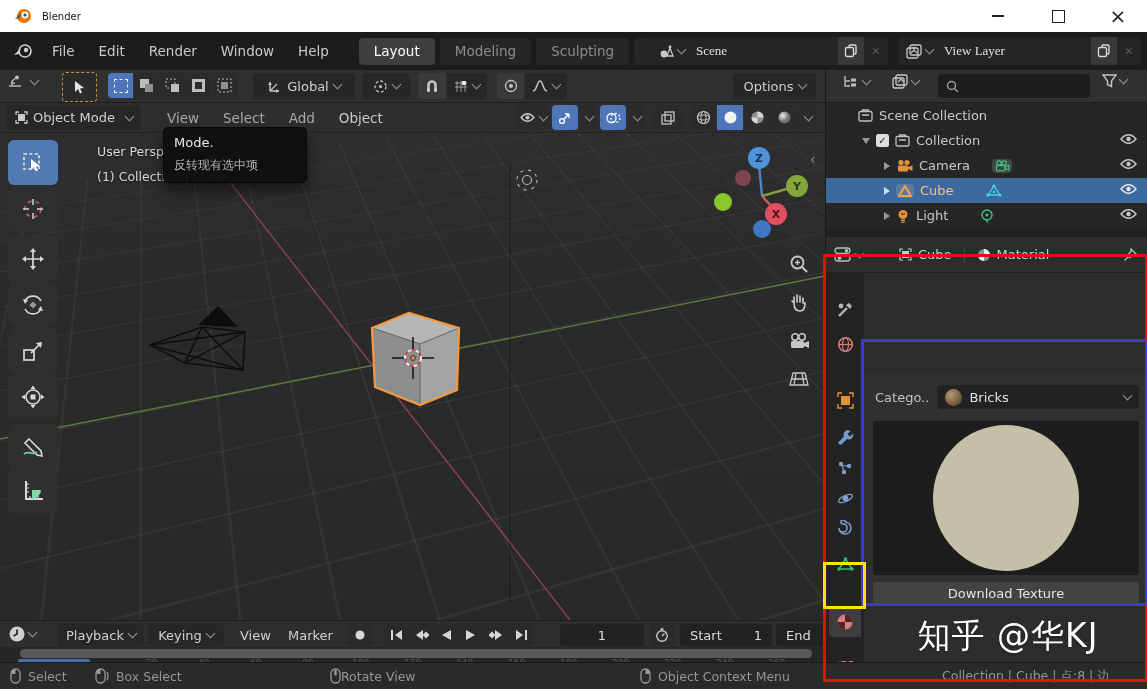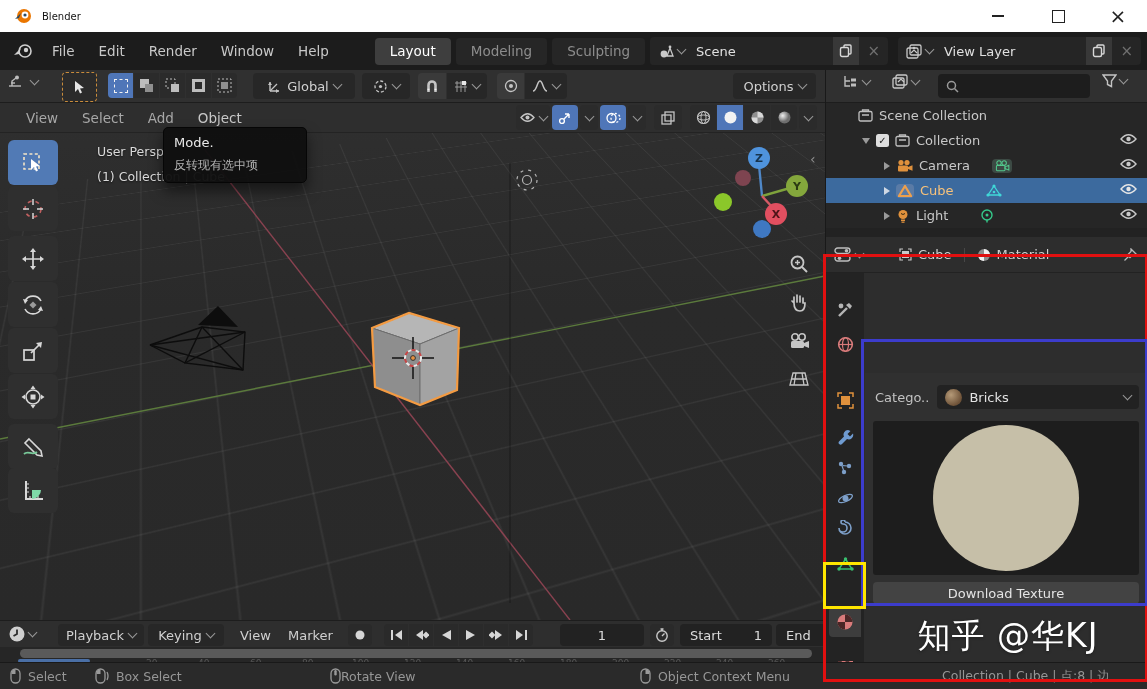--- a/index.html
+++ b/index.html
@@ -15,21 +15,21 @@
   .tri-d{width:0;height:0;border-left:4px solid transparent;border-right:4px solid transparent;border-top:6px solid #9a9a9a;}
   
   #titlebar{left:0;top:0;width:1147px;height:32px;background:#ffffff;color:#141414;display:flex;align-items:center;}
   .winbtn{width:46px;height:32px;display:flex;align-items:center;justify-content:center;color:#222;}
   
   #topbar{left:0;top:32px;width:1147px;height:38px;background:#1c1c1c;display:flex;align-items:center;}
   .menu-item{padding:0 12px;color:#c9c9c9;font-size:13.5px;}
   .wtab{height:27px;display:flex;align-items:center;padding:0 15px;border-radius:4px;margin-right:5px;
         background:#262626;color:#8d8d8d;font-size:13.5px;}
   .wtab.active{background:#3e3e3e;color:#fff;}
-  .idblock{position:absolute;height:28px;top:37px;background:#252525;border-radius:4px;display:flex;align-items:center;}
+  .idblock{position:absolute;height:28px;top:37px;background:#252525;border-radius:4px;display:flex;align-items:center;font-family:Liberation Serif, serif;}
   
   #toolheader{left:0;top:70px;width:1147px;height:33px;background:#303030;border-bottom:1px solid #1d1d1d;box-sizing:border-box;}
   .selmode{width:25px;height:25px;background:#2b2b2b;display:flex;align-items:center;justify-content:center;}
   
   #viewport{left:0;top:103px;width:825px;height:517px;overflow:hidden;
             background:linear-gradient(#2f2f2f,#2a2a2a 40%,#292929);}
   #vp-header{position:absolute;left:0;top:0;width:825px;height:30px;background:#2e2e2e;
              border-bottom:1px solid #232323;display:flex;align-items:center;box-sizing:border-box;}
   #floor{position:absolute;left:-260px;top:26px;width:1420px;height:1050px;
          background-image:repeating-linear-gradient(0deg,rgba(255,255,255,0.06) 0 1px,transparent 1px 46px),
@@ -100,21 +100,21 @@
           <circle cx="13" cy="9" r="6" fill="none" stroke="#cfcfcf" stroke-width="1.6"></circle>
           <circle cx="14" cy="8" r="2.2" fill="#cfcfcf"></circle>
           <path d="M2 13 L9 6 L7 12 Z" fill="#cfcfcf"></path>
         </svg>
     </span>
     <span class="menu-item">File</span>
     <span class="menu-item">Edit</span>
     <span class="menu-item">Render</span>
     <span class="menu-item">Window</span>
     <span class="menu-item">Help</span>
-    <div style="margin-left:34px" class="row">
+    <div style="margin-left:18px" class="row">
       <div class="wtab active">Layout</div>
       <div class="wtab">Modeling</div>
       <div class="wtab">Sculpting</div>
       <div class="wtab">UV Editing</div>
     </div>
   </div>
 
   <div class="idblock" style="left:650px;width:238px">
     <span class="row" style="padding:0 5px 0 8px;gap:3px">
       <svg width="17" height="15" viewBox="0 0 17 15">
@@ -313,20 +313,28 @@
         <circle cx="413" cy="255" r="8" fill="none" stroke="#c84545" stroke-width="2" stroke-dasharray="4 4" stroke-dashoffset="4"></circle>
         <line x1="413" y1="234" x2="413" y2="246" stroke="#1a1a1a" stroke-width="1.6"></line>
         <line x1="413" y1="264" x2="413" y2="276" stroke="#1a1a1a" stroke-width="1.6"></line>
         <line x1="392" y1="255" x2="404" y2="255" stroke="#1a1a1a" stroke-width="1.6"></line>
         <line x1="422" y1="255" x2="434" y2="255" stroke="#1a1a1a" stroke-width="1.6"></line>
         <circle cx="413" cy="255" r="2.4" fill="#e79140" stroke="#333" stroke-width="1"></circle>
       </g>
     </svg>
 
     <div id="vp-header">
+      <div class="btn" style="margin-left:7px;width:134px;height:25px;background:#272727;justify-content:flex-start;padding:0 8px;box-sizing:border-box">
+        <svg width="13" height="13" viewBox="0 0 13 13">
+            <rect x="3" y="3" width="7" height="7" fill="#c9c9c9"></rect>
+            <path d="M1 4 V1 h3 M9 1 h3 v3 M12 9 v3 h-3 M4 12 H1 V9" fill="none" stroke="#c9c9c9" stroke-width="1.3"></path>
+          </svg>
+        <span style="flex:1">Object Mode</span>
+        <span class="chev"></span>
+      </div>
       <span class="menu-item" style="margin-left:14px;color:#a8a8a8">View</span>
       <span class="menu-item" style="color:#a8a8a8">Select</span>
       <span class="menu-item" style="color:#a8a8a8">Add</span>
       <span class="menu-item">Object</span>
       <span style="flex:1"></span>
       <div class="row" style="gap:2px;margin-right:8px">
         <div class="btn" style="width:34px;height:25px">
           <svg width="15" height="11" viewBox="0 0 15 11">
               <path d="M1 5.5 Q7.5 -2 14 5.5 Q7.5 13 1 5.5 Z" fill="none" stroke="#c4c4c4" stroke-width="1.3"></path>
               <circle cx="7.5" cy="5.5" r="2" fill="#c4c4c4"></circle>

